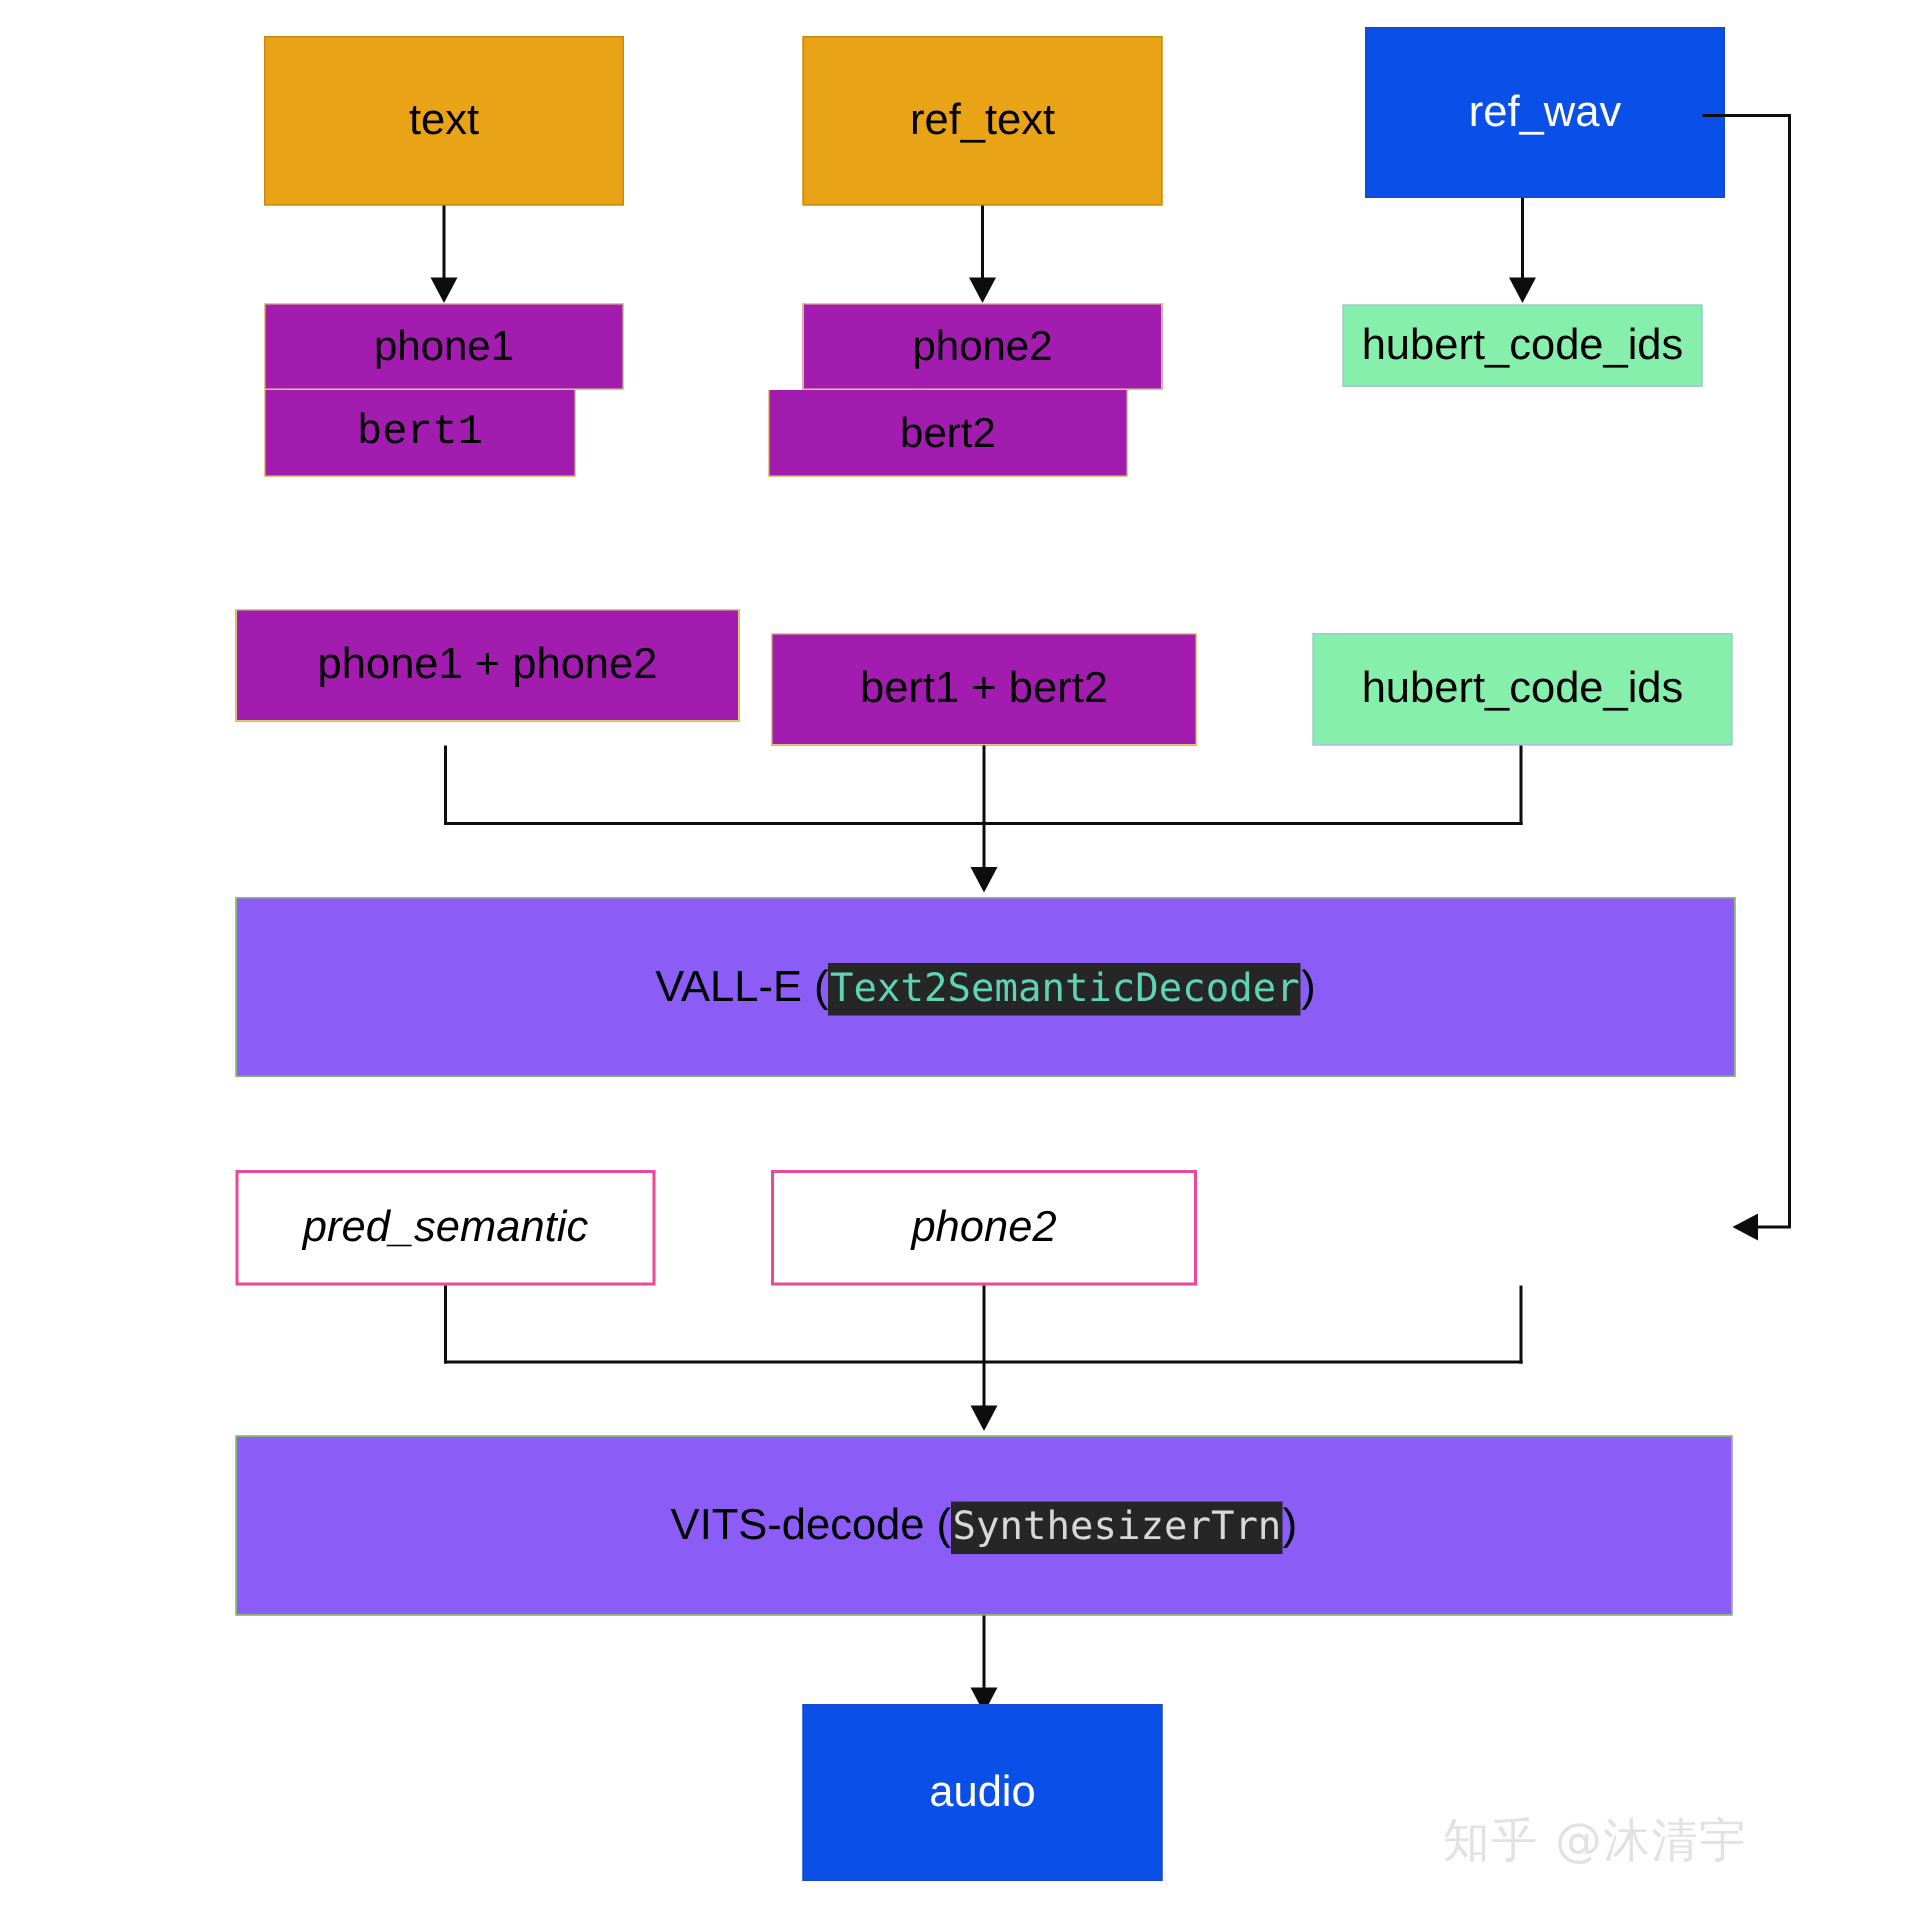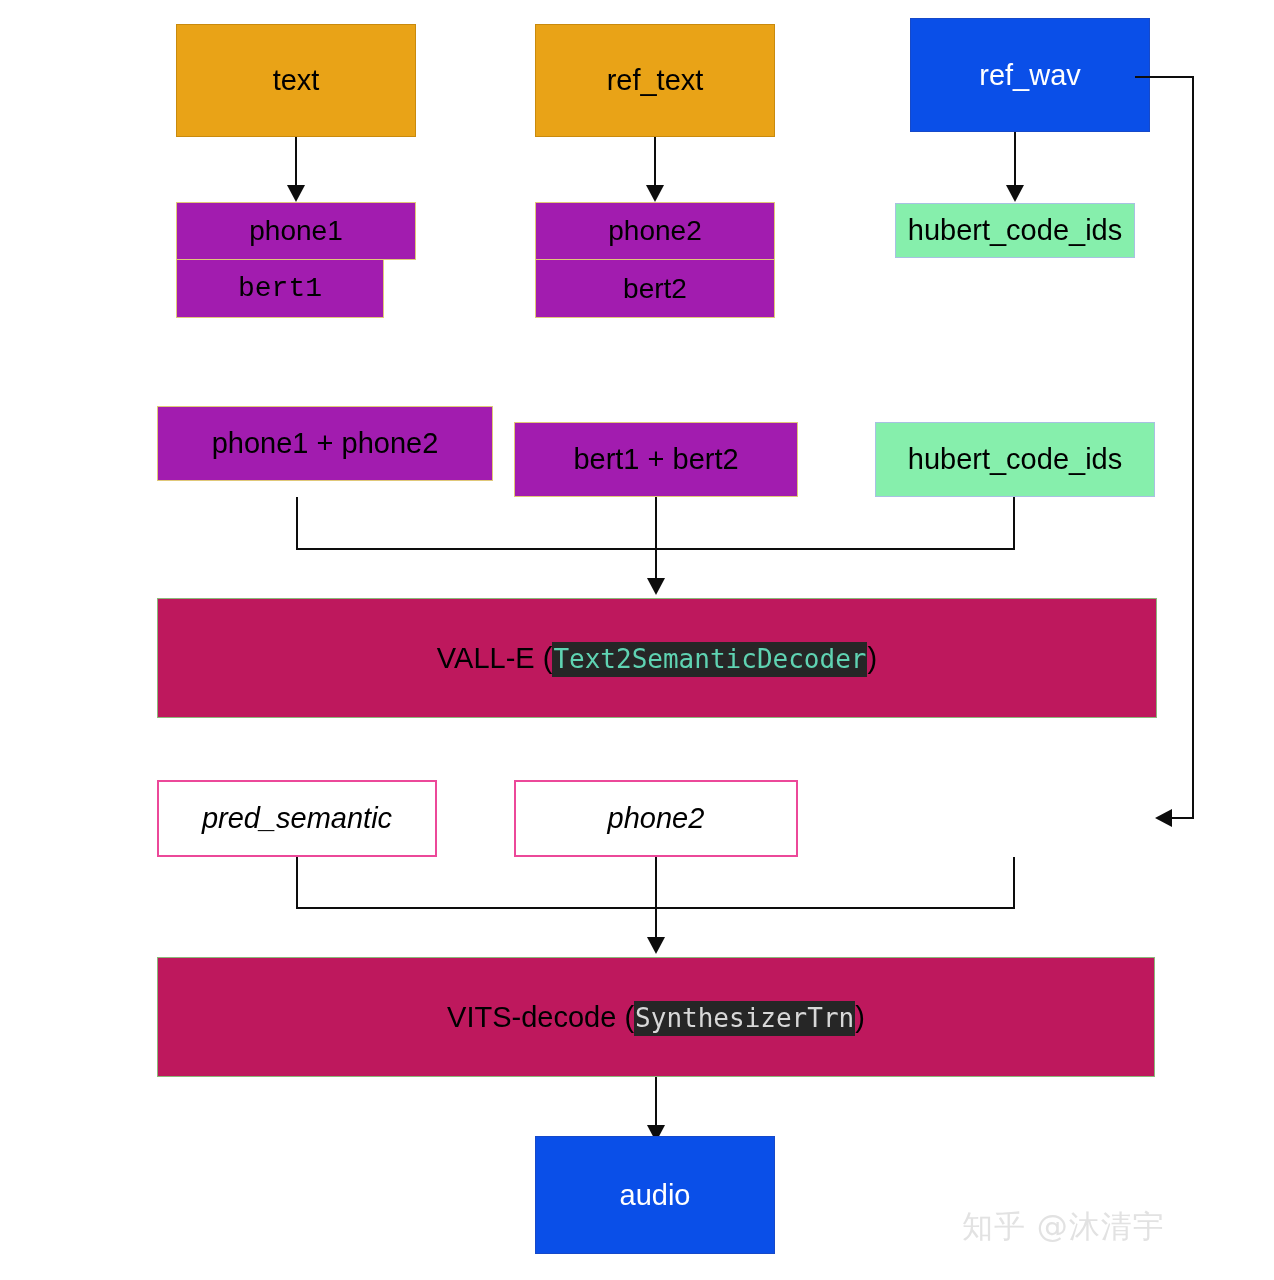--- a/index.html
+++ b/index.html
@@ -51,21 +51,21 @@
   .n-cream-top {
     border-bottom: 1px solid #e0c879;
   }
   .n-lightblue {
     background: #86efac;
     border: 1px solid #a8c1e2;
     color: #000000;
     font-size: 28px;
   }
   .n-green {
-    background: #be185d;
+    background: #8b5cf6;
     border: 1px solid #8cb77a;
     color: #000000;
     font-size: 29px;
   }
   .n-white {
     background: #ffffff;
     border: 2px solid #ec4899;
     color: #000000;
     font-size: 28px;
     font-style: italic;
@@ -154,21 +154,21 @@
   <div class="node n-cream n-cream-top" style="left:176px; top:202px; width:240px; height:58px;">
     <span class="node-label">phone1</span>
   </div>
   <div class="node n-cream" style="left:176px; top:260px; width:208px; height:58px; border-top:none;font-family:Liberation Mono, monospace;">
     <span class="node-label">bert1</span>
   </div>
 
   <div class="node n-cream n-cream-top" style="left:535px; top:202px; width:240px; height:58px;">
     <span class="node-label">phone2</span>
   </div>
-  <div class="node n-cream" style="left:535px; top:260px; width:240px; height:58px; border-top:none;">
+  <div class="node n-cream" style="left:512px; top:260px; width:240px; height:58px; border-top:none;">
     <span class="node-label">bert2</span>
   </div>
 
   <div class="node n-lightblue" style="left:895px; top:203px; width:240px; height:55px;">
     <span class="node-label" style="font-size:29px;">hubert_code_ids</span>
   </div>
 
   <div class="node n-cream" style="left:157px; top:406px; width:336px; height:75px;">
     <span class="node-label" style="font-size:29px;">phone1 + phone2</span>
   </div>

